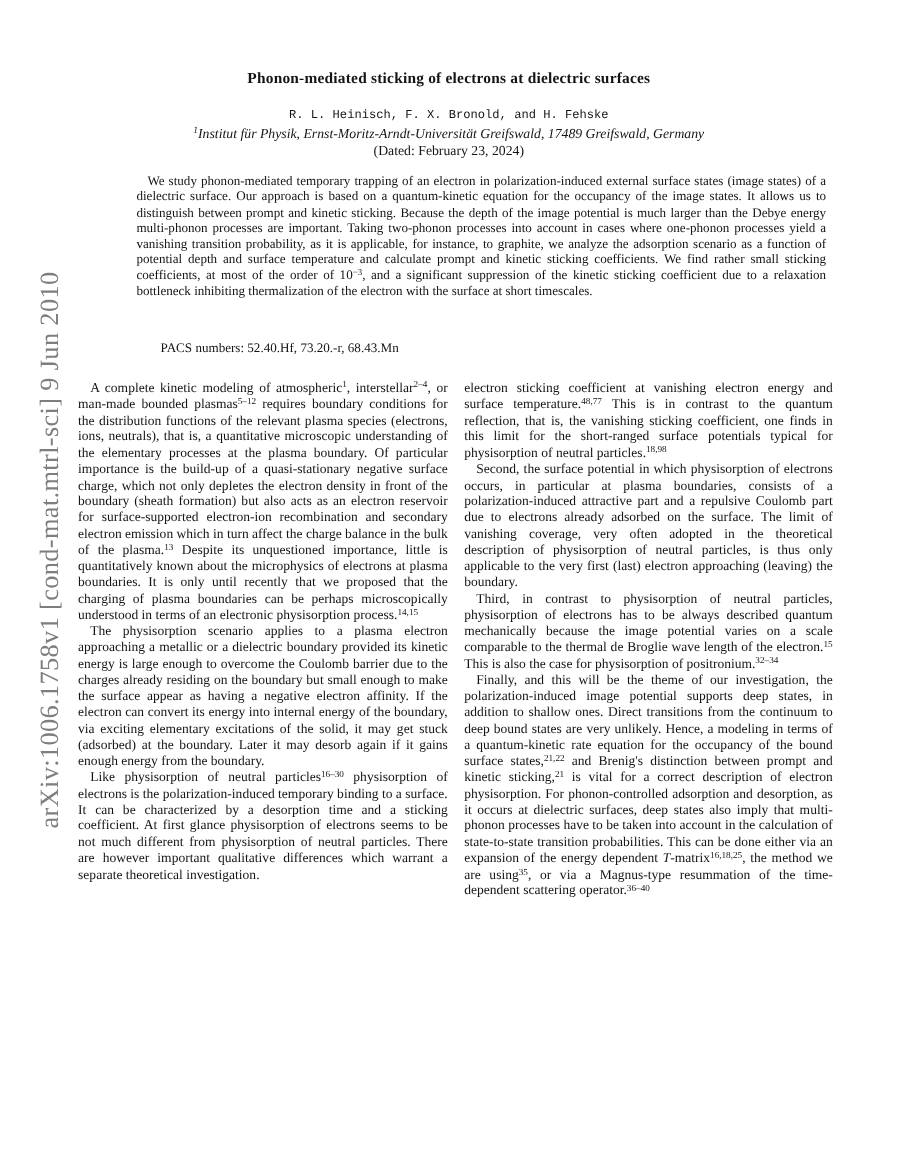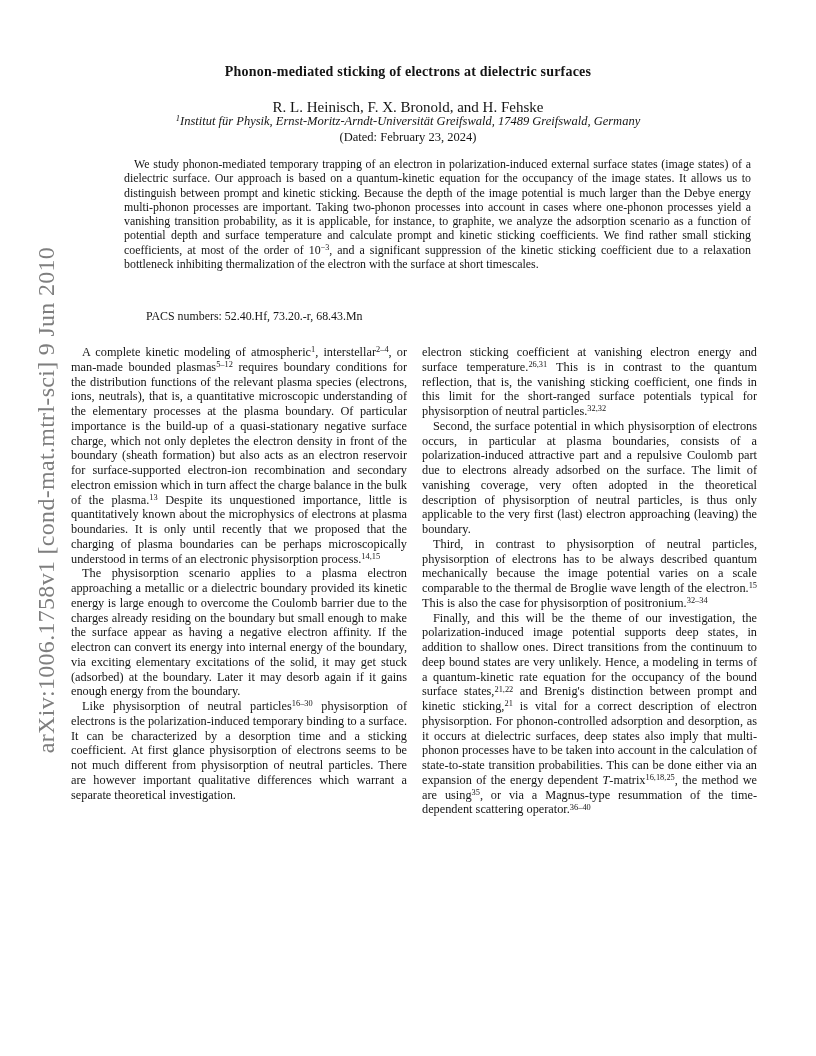--- a/index.html
+++ b/index.html
@@ -23,21 +23,21 @@
     color: #7e7e7e;
     letter-spacing: 0.3px;
   }
 
   .pagehead { position: absolute; left: 20px; top: 0; width: 776px; text-align: center; }
   .title {
     margin: 0; padding: 0;
     position: absolute; left: 0; right: 0; top: 64px;
     font-size: 14px; font-weight: bold; letter-spacing: 0.2px;
   }
-  .authors  { position: absolute; left: 0; right: 0; top: 99px;  font-size: 15px; }
+  .authors  { position: absolute; left: 0; right: 0; top: 99px;  font-size: 11px; font-family: Liberation Mono, monospace; }
   .affil    { position: absolute; left: 0; right: 0; top: 114px; font-size: 12.5px; font-style: italic; }
   .dateline { position: absolute; left: 0; right: 0; top: 130px; font-size: 12.5px; }
 
   .abstract {
     position: absolute; left: 124px; top: 157px; width: 627px;
     font-size: 11.9px; line-height: 14.3px;
     text-align: justify; text-indent: 10px;
     hyphens: auto;
   }
   .pacs { position: absolute; left: 146px; top: 309px; font-size: 11.9px; }
@@ -78,19 +78,19 @@
   <div class="abstract">We study phonon-mediated temporary trapping of an electron in polarization-induced external surface states (image states) of a dielectric surface. Our approach is based on a quantum-kinetic equation for the occupancy of the image states. It allows us to distinguish between prompt and kinetic sticking. Because the depth of the image potential is much larger than the Debye energy multi-phonon processes are important. Taking two-phonon processes into account in cases where one-phonon processes yield a vanishing transition probability, as it is applicable, for instance, to graphite, we analyze the adsorption scenario as a function of potential depth and surface temperature and calculate prompt and kinetic sticking coefficients. We find rather small sticking coefficients, at most of the order of 10<sup>−3</sup>, and a significant suppression of the kinetic sticking coefficient due to a relaxation bottleneck inhibiting thermalization of the electron with the surface at short timescales.</div>
 
   <div class="pacs">PACS numbers: 52.40.Hf, 73.20.-r, 68.43.Mn</div>
 
   <div class="col col-left" id="col-left">
       <p class="par">A complete kinetic modeling of atmospheric<sup>1</sup>, interstellar<sup>2–4</sup>, or man-made bounded plasmas<sup>5–12</sup> requires boundary conditions for the distribution functions of the relevant plasma species (electrons, ions, neutrals), that is, a quantitative microscopic understanding of the elementary processes at the plasma boundary. Of particular importance is the build-up of a quasi-stationary negative surface charge, which not only depletes the electron density in front of the boundary (sheath formation) but also acts as an electron reservoir for surface-supported electron-ion recombination and secondary electron emission which in turn affect the charge balance in the bulk of the plasma.<sup>13</sup> Despite its unquestioned importance, little is quantitatively known about the microphysics of electrons at plasma boundaries. It is only until recently that we proposed that the charging of plasma boundaries can be perhaps microscopically understood in terms of an electronic physisorption process.<sup>14,15</sup></p>
       <p class="par">The physisorption scenario applies to a plasma electron approaching a metallic or a dielectric boundary provided its kinetic energy is large enough to overcome the Coulomb barrier due to the charges already residing on the boundary but small enough to make the surface appear as having a negative electron affinity. If the electron can convert its energy into internal energy of the boundary, via exciting elementary excitations of the solid, it may get stuck (adsorbed) at the boundary. Later it may desorb again if it gains enough energy from the boundary.</p>
       <p class="par">Like physisorption of neutral particles<sup>16–30</sup> physisorption of electrons is the polarization-induced temporary binding to a surface. It can be characterized by a desorption time and a sticking coefficient. At first glance physisorption of electrons seems to be not much different from physisorption of neutral particles. There are however important qualitative differences which warrant a separate theoretical investigation.</p>
     </div>
   <div class="col col-right" id="col-right">
-      <p class="par noindent">electron sticking coefficient at vanishing electron energy and surface temperature.<sup>26,31</sup> This is in contrast to the quantum reflection, that is, the vanishing sticking coefficient, one finds in this limit for the short-ranged surface potentials typical for physisorption of neutral particles.<sup>32,32</sup></p>
+      <p class="par noindent">electron sticking coefficient at vanishing electron energy and surface temperature.<sup>48,77</sup> This is in contrast to the quantum reflection, that is, the vanishing sticking coefficient, one finds in this limit for the short-ranged surface potentials typical for physisorption of neutral particles.<sup>18,98</sup></p>
       <p class="par">Second, the surface potential in which physisorption of electrons occurs, in particular at plasma boundaries, consists of a polarization-induced attractive part and a repulsive Coulomb part due to electrons already adsorbed on the surface. The limit of vanishing coverage, very often adopted in the theoretical description of physisorption of neutral particles, is thus only applicable to the very first (last) electron approaching (leaving) the boundary.</p>
       <p class="par">Third, in contrast to physisorption of neutral particles, physisorption of electrons has to be always described quantum mechanically because the image potential varies on a scale comparable to the thermal de Broglie wave length of the electron.<sup>15</sup> This is also the case for physisorption of positronium.<sup>32–34</sup></p>
       <p class="par">Finally, and this will be the theme of our investigation, the polarization-induced image potential supports deep states, in addition to shallow ones. Direct transitions from the continuum to deep bound states are very unlikely. Hence, a modeling in terms of a quantum-kinetic rate equation for the occupancy of the bound surface states,<sup>21,22</sup> and Brenig's distinction between prompt and kinetic sticking,<sup>21</sup> is vital for a correct description of electron physisorption. For phonon-controlled adsorption and desorption, as it occurs at dielectric surfaces, deep states also imply that multi-phonon processes have to be taken into account in the calculation of state-to-state transition probabilities. This can be done either via an expansion of the energy dependent <i>T</i>-matrix<sup>16,18,25</sup>, the method we are using<sup>35</sup>, or via a Magnus-type resummation of the time-dependent scattering operator.<sup>36–40</sup></p>
     </div>
 
 </div>
 
 </body></html>

